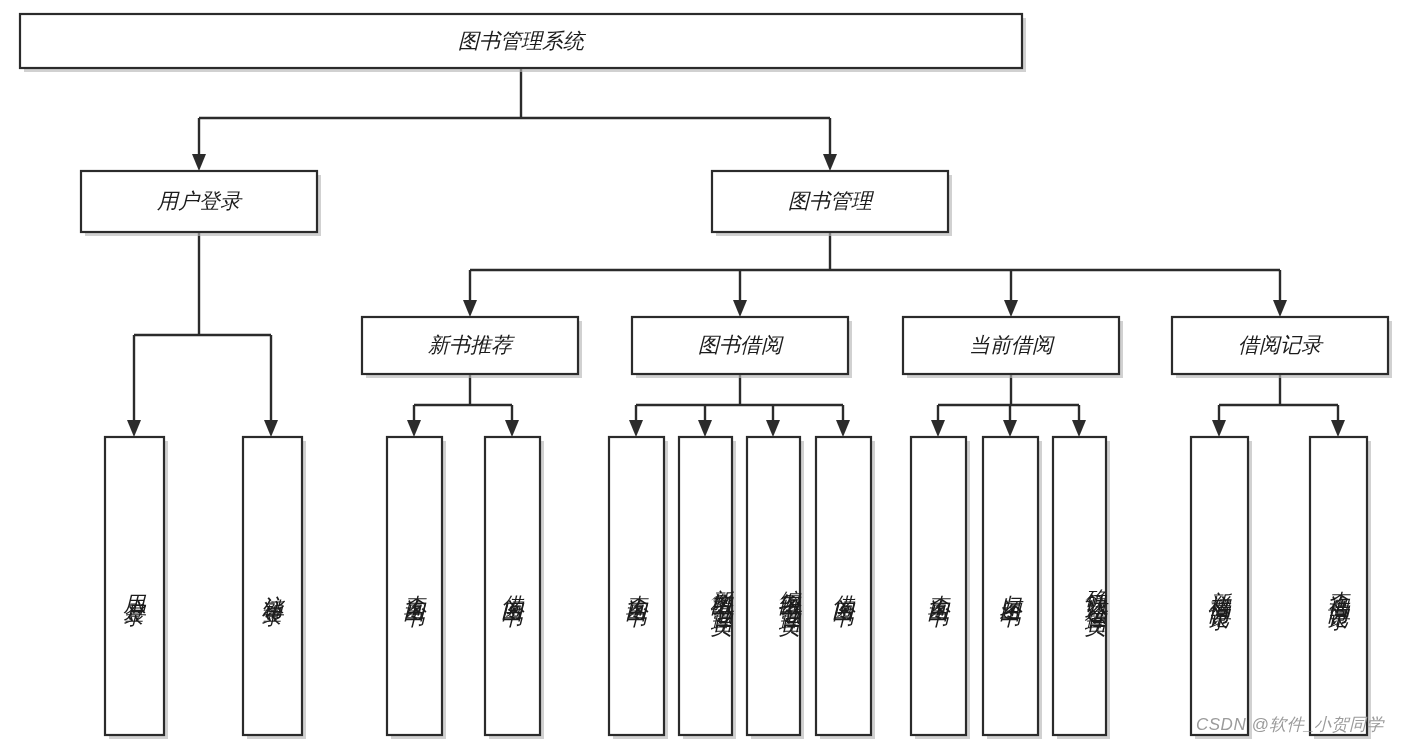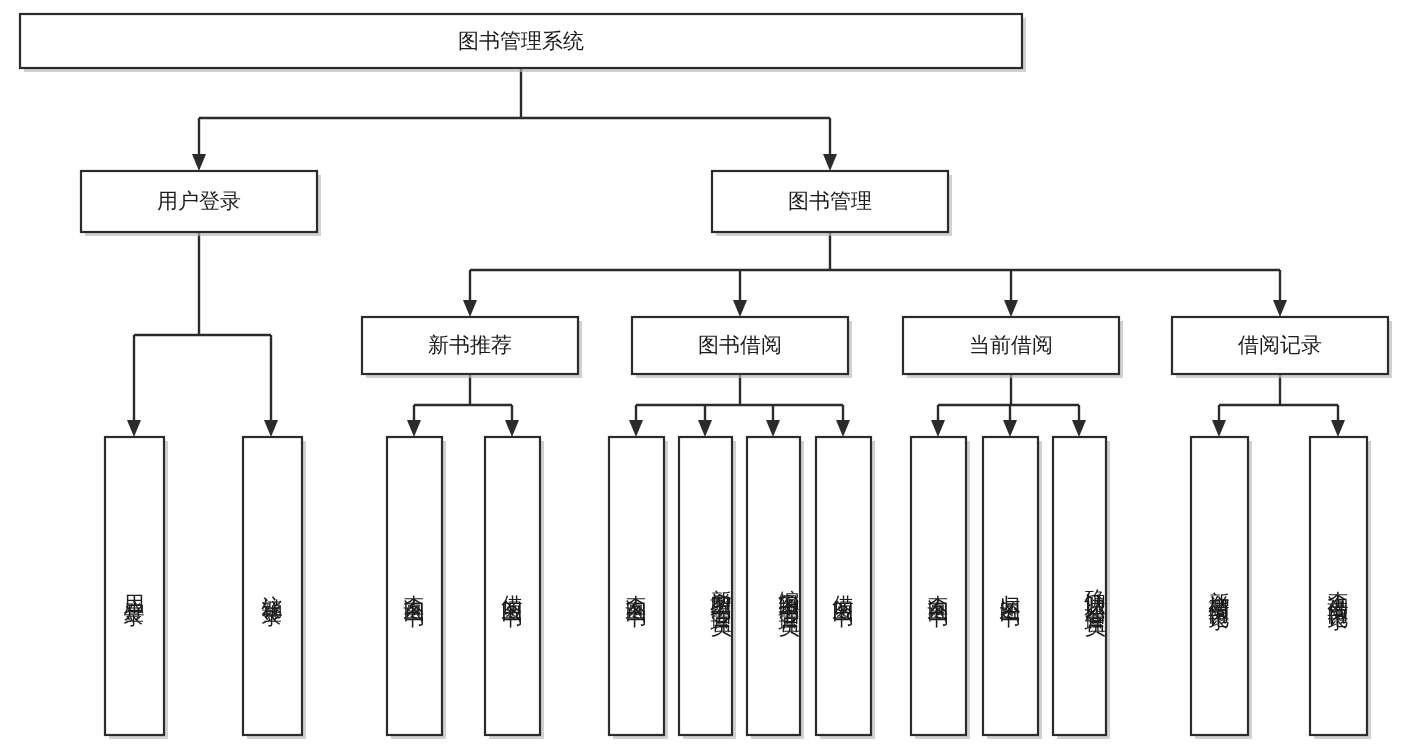--- a/index.html
+++ b/index.html
@@ -11,20 +11,21 @@
     width: 1405px;
     height: 747px;
     font-family: "Liberation Sans", "DejaVu Sans", sans-serif;
     overflow: hidden;
   }
   #diagram-root {
     position: relative;
     width: 1405px;
     height: 563px;
     background: #ffffff;
+    font-style: italic;
   }
   svg#flow-svg {
     position: absolute;
     top: 0;
     left: 0;
     width: 1405px;
     height: 747px;
   }
   .node-rect {
     fill: #ffffff;
@@ -205,14 +206,15 @@
       <div class="vlabel" style="left: 679px; top: 445px; width: 53px; height: 290px;">新增图书（管理员）</div>
       <div class="vlabel" style="left: 747px; top: 445px; width: 53px; height: 290px;">编辑图书（管理员）</div>
       <div class="vlabel centered" style="left: 816px; top: 437px; width: 55px; height: 298px;">借阅图书</div>
       <div class="vlabel centered" style="left: 911px; top: 437px; width: 55px; height: 298px;">查询图书</div>
       <div class="vlabel centered" style="left: 983px; top: 437px; width: 55px; height: 298px;">归还图书</div>
       <div class="vlabel" style="left: 1053px; top: 445px; width: 53px; height: 290px;">确认归还（管理员）</div>
       <div class="vlabel centered" style="left: 1191px; top: 437px; width: 57px; height: 298px;">新增借阅记录</div>
       <div class="vlabel centered" style="left: 1310px; top: 437px; width: 57px; height: 298px;">查询借阅记录</div>
     </div>
 
+  <div id="watermark">CSDN @软件_小贺同学</div>
 
 </div>
 
 </body></html>

